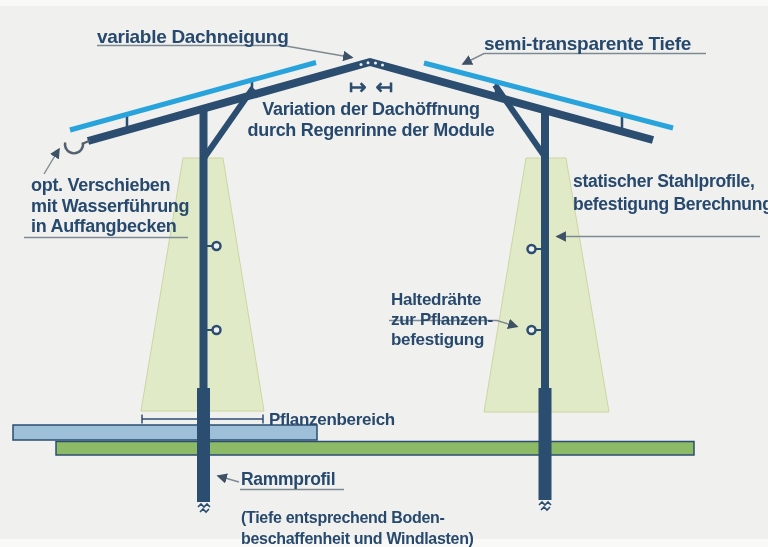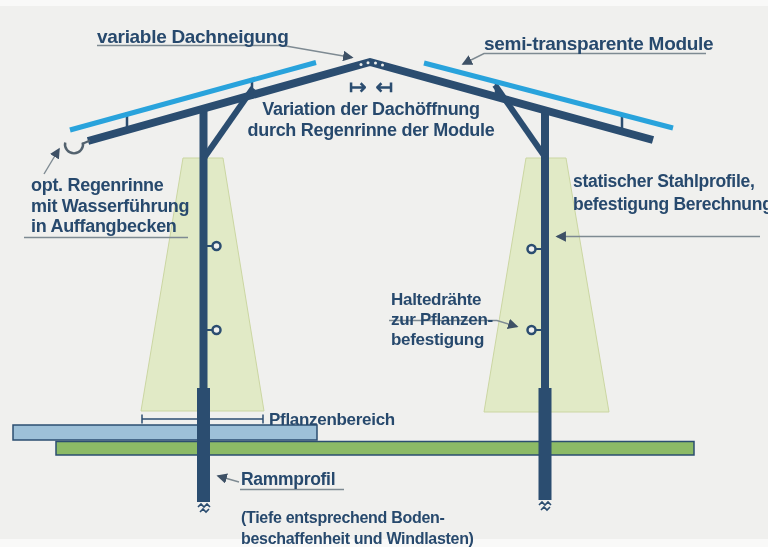--- a/index.html
+++ b/index.html
@@ -139,34 +139,34 @@
       <line x1="44" y1="174" x2="59" y2="149" marker-end="url(#arr)"></line>
       <line x1="760" y1="236.5" x2="557" y2="236.5" marker-end="url(#arr)"></line>
       <path d="M389,320.5 L497,320.5 L517,326.5" marker-end="url(#arr)"></path>
       <line x1="240" y1="489.5" x2="344" y2="489.5"></line>
       <line x1="239" y1="482" x2="218" y2="476" marker-end="url(#arr)"></line>
     </g>
   </svg>
 
   <div class="label big" id="lbl-roof-pitch">variable Dachneigung</div>
 
-  <div class="label big" id="lbl-modules">semi-transparente Module</div>
+  <div class="label big" id="lbl-modules">semi-transparente Tiefe</div>
 
   <div id="shift-arrows">
     <span>↦</span>
     <span>↤</span>
   </div>
 
   <div class="label center" id="lbl-variation">
     <div>Variation der Dachöffnung</div>
     <div>durch Regenrinne der Module</div>
   </div>
 
   <div class="label" id="lbl-rain-gutter">
-    <div>opt. Regenrinne</div>
+    <div>opt. Verschieben</div>
     <div>mit Wasserführung</div>
     <div>in Auffangbecken</div>
   </div>
 
   <div class="label" id="lbl-steel">
     <div>statischer Stahlprofile,</div>
     <div>befestigung Berechnung</div>
   </div>
 
   <div class="label" id="lbl-wires">

